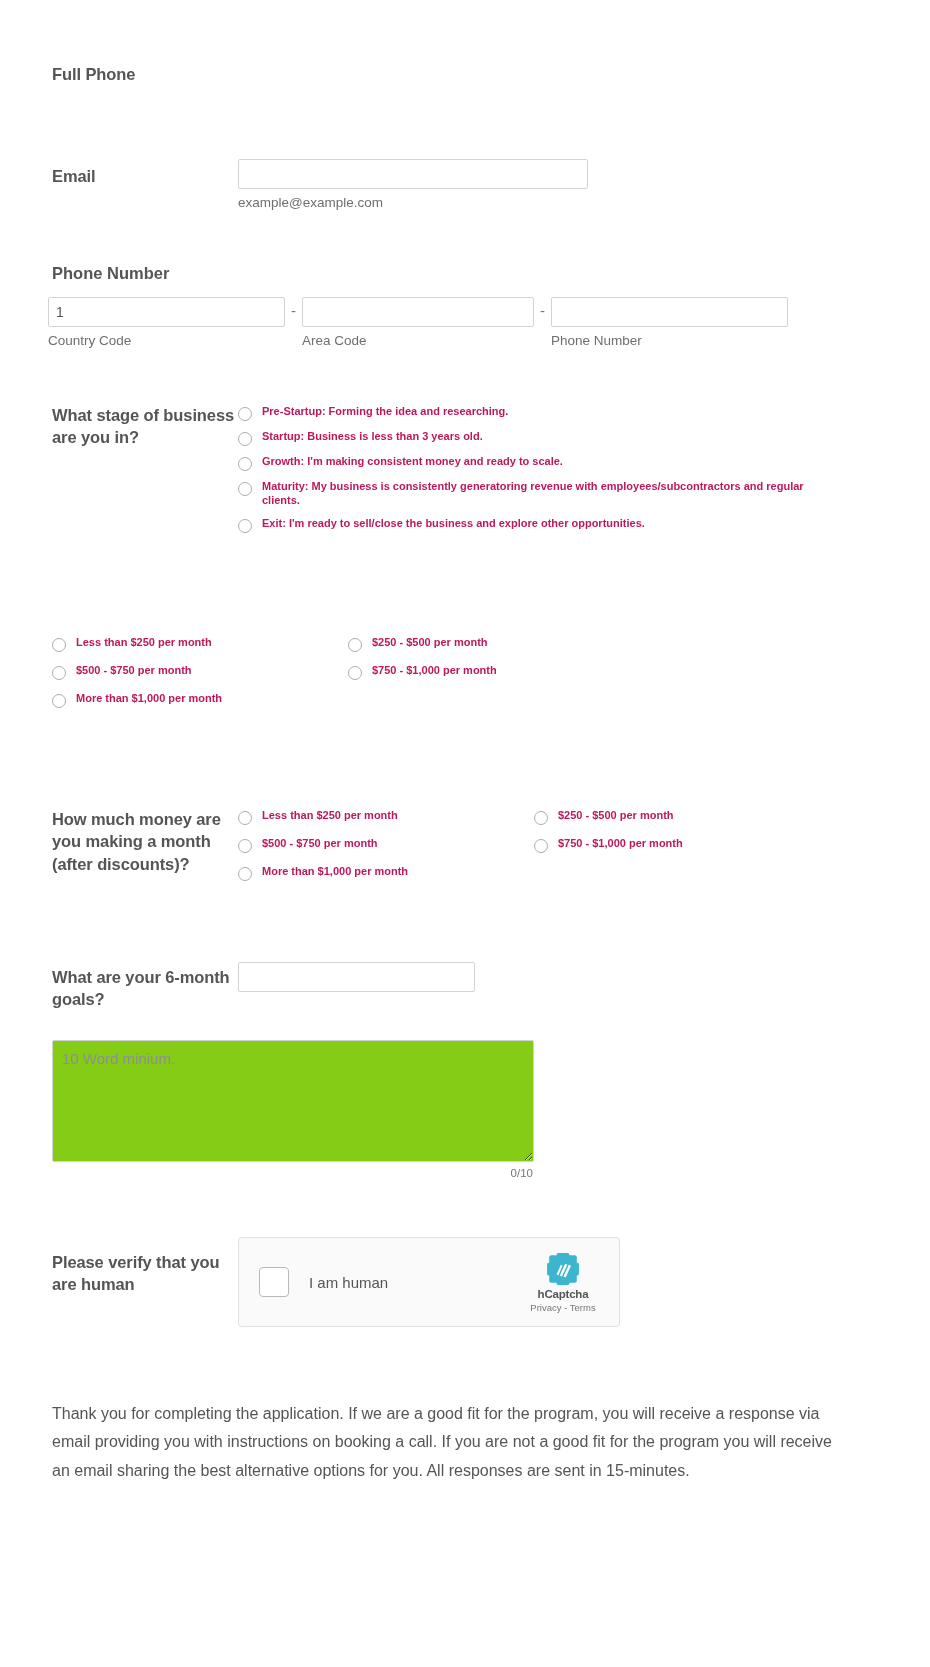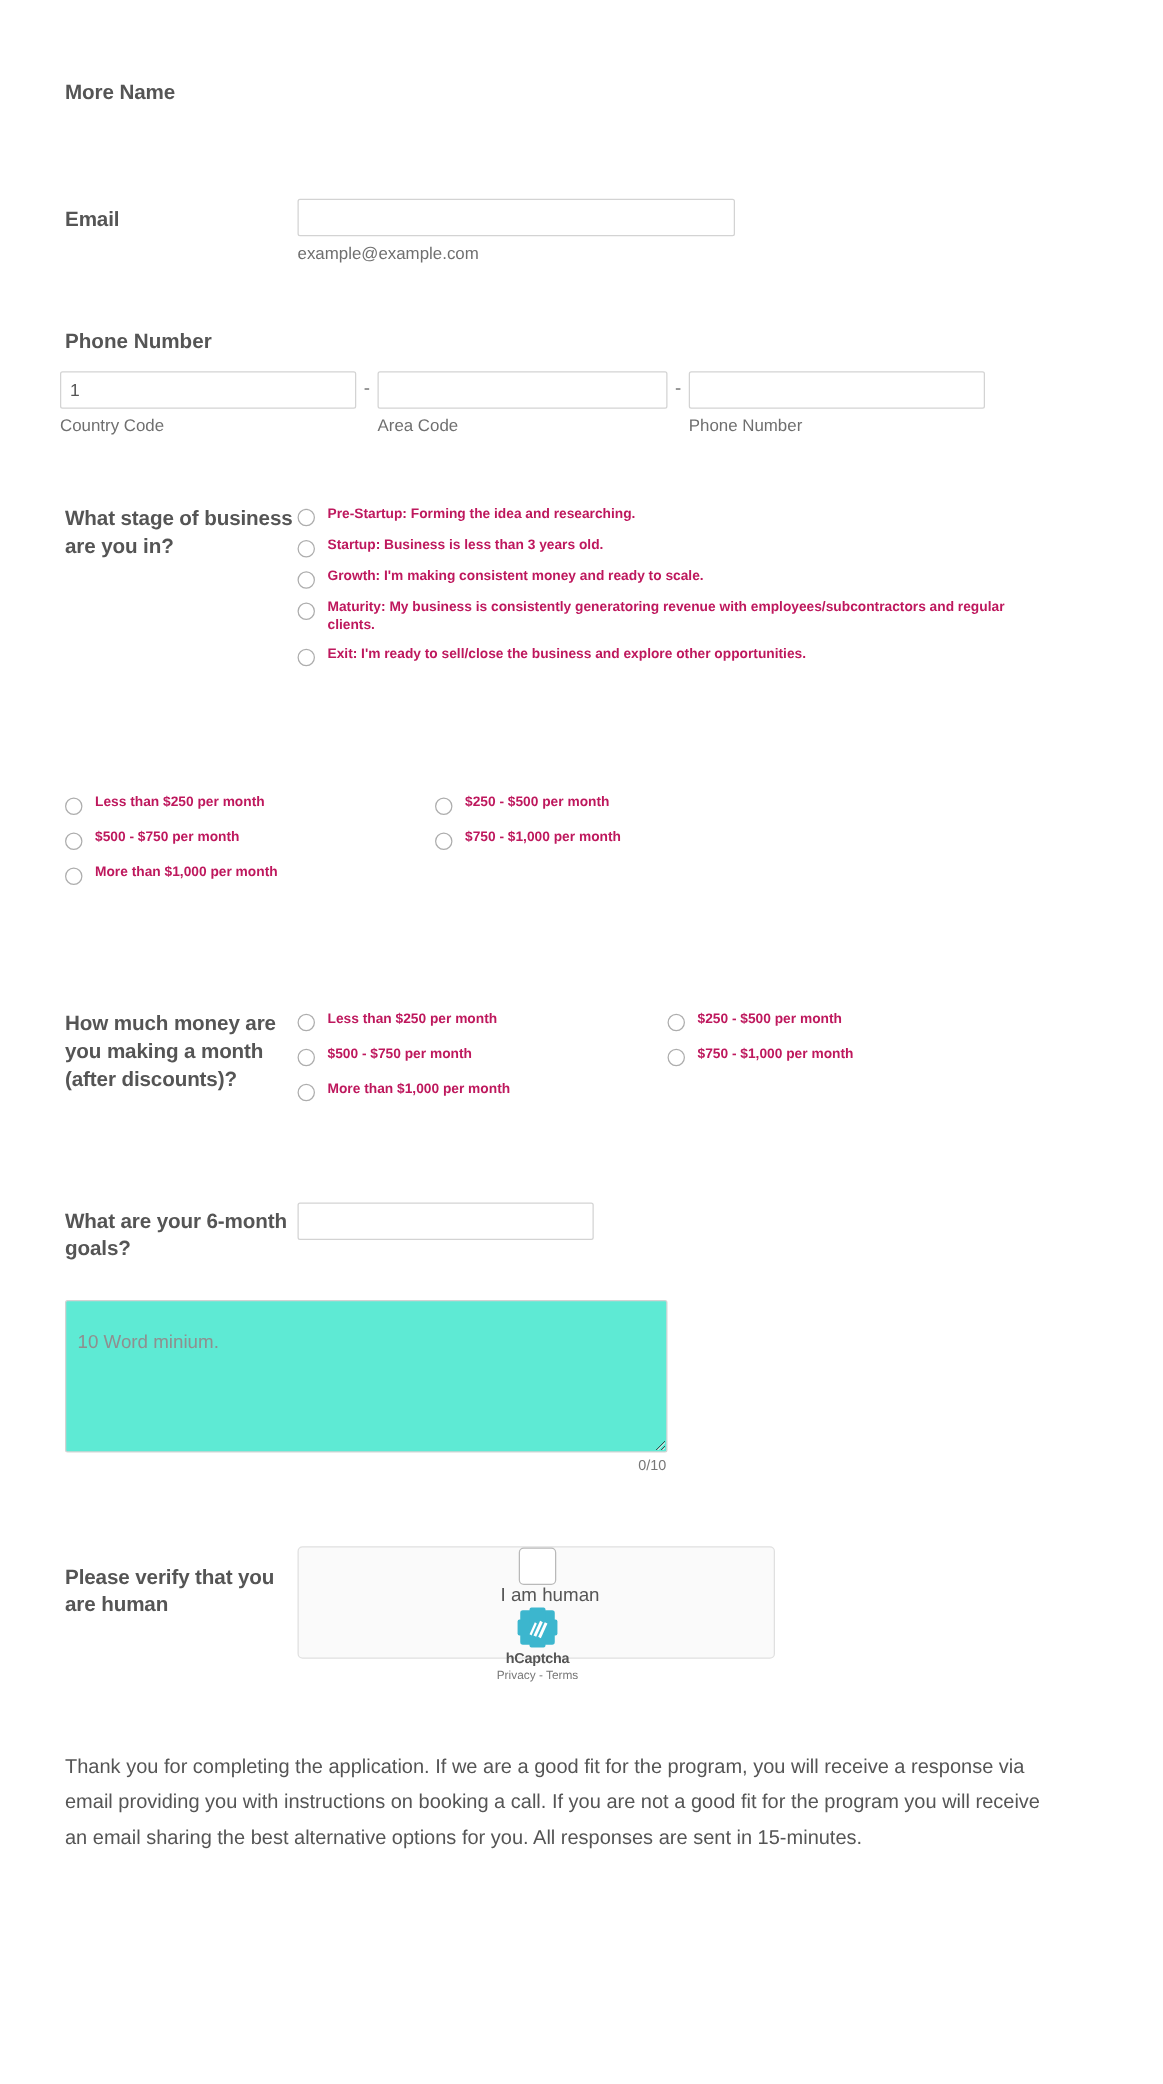--- a/index.html
+++ b/index.html
@@ -126,25 +126,25 @@
 
   
   #why-field { left: 52px; top: 1040px; width: 830px; }
   #why-field .flabel { width: 186px; padding-top: 4px; }
   .ta-wrap { display: flex; flex-direction: column; align-items: flex-end; }
   #why-textarea {
     width: 482px;
     height: 122px;
     border: 1px solid #d3d3d3;
     border-radius: 2px;
-    background: #5eead4;
+    background: #84cc16;
     font-family: "Liberation Sans", sans-serif;
     font-size: 15px;
     color: #555;
-    padding: 23px 9px;
+    padding: 8px 9px;
     resize: vertical;
     outline: none;
     line-height: 1.3;
   }
   #why-textarea::placeholder { color: #8f8f8f; }
   .char-count {
     font-size: 11.5px;
     color: #777;
     margin-top: 5px;
     margin-right: 1px;
@@ -156,21 +156,20 @@
   .hcaptcha-box {
     width: 382px;
     height: 90px;
     border: 1px solid #e0e0e0;
     border-radius: 4px;
     background: #fafafa;
     display: flex;
     align-items: center;
     padding: 0 18px 0 20px;
     position: relative;
-    flex-direction: column;
   }
   .hc-checkbox {
     width: 30px; height: 30px;
     border: 1px solid #b9b9b9;
     border-radius: 4px;
     background: #fff;
     flex: 0 0 auto;
   }
   .hc-label {
     font-size: 15px;
@@ -207,21 +206,21 @@
     color: #555;
     line-height: 1.78;
   }
 </style>
 </head>
 <body>
 
 <div class="page">
 
   <div class="field" id="full-name-field">
-    <div class="flabel">More Name</div>
+    <div class="flabel">Full Phone</div>
   </div>
 
   <div class="field" id="email-field">
     <div class="flabel">Email</div>
     <div class="name-col">
       <input class="txtinput" id="email-input" type="text" value="" style="">
       <span class="sublabel">example@example.com</span>
     </div>
   </div>
 

